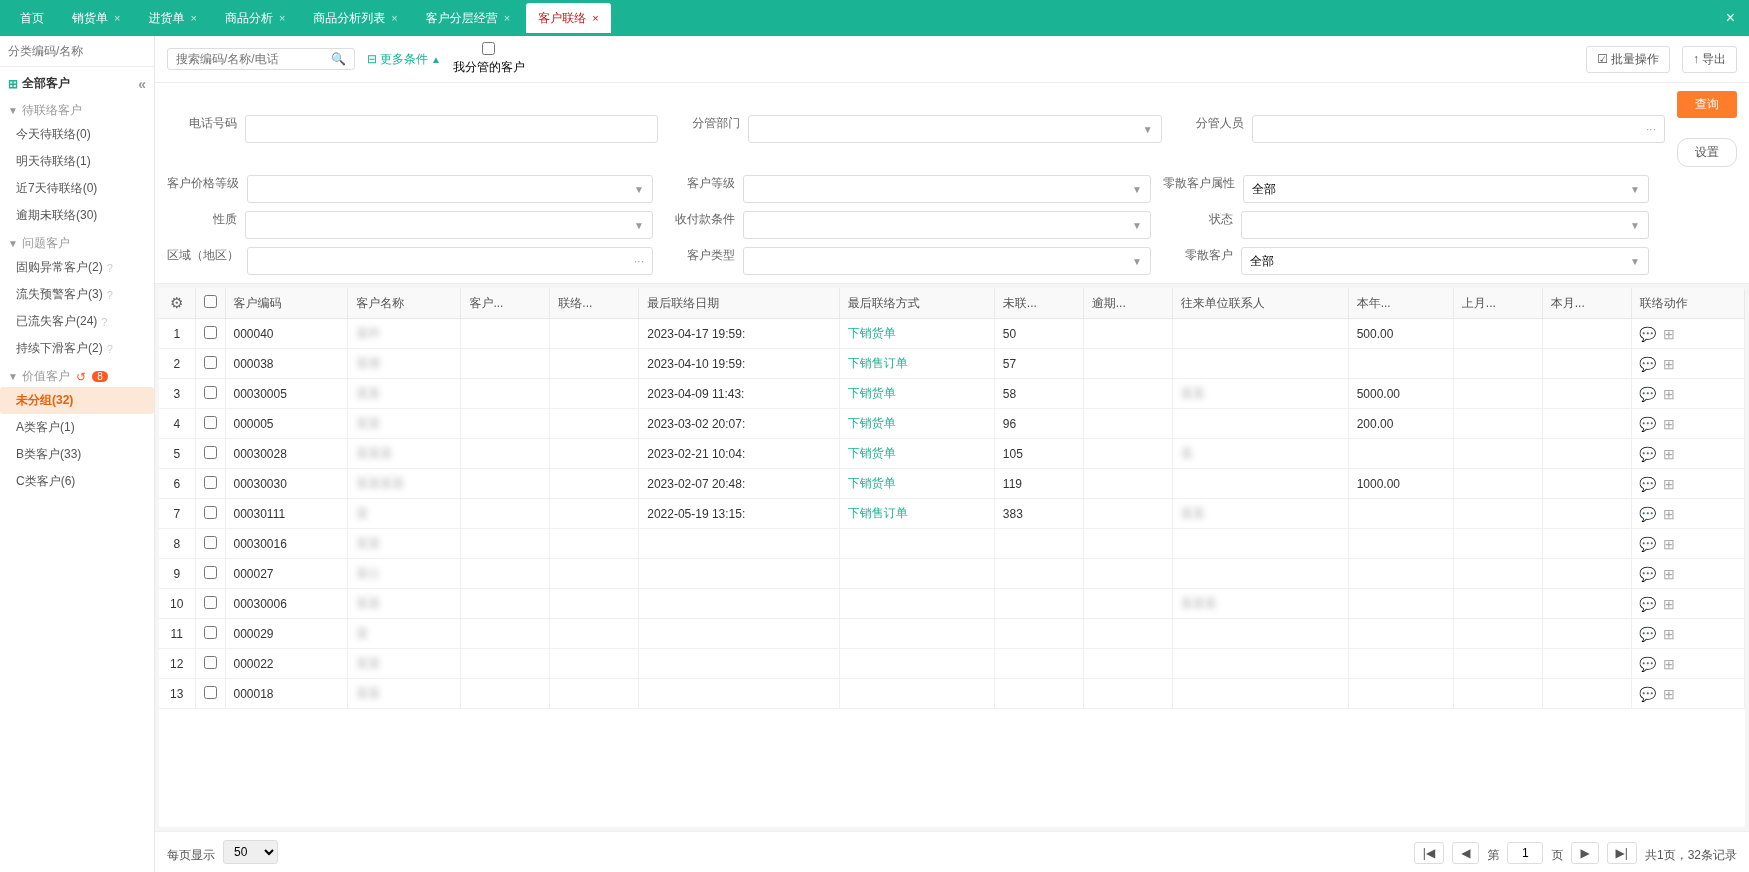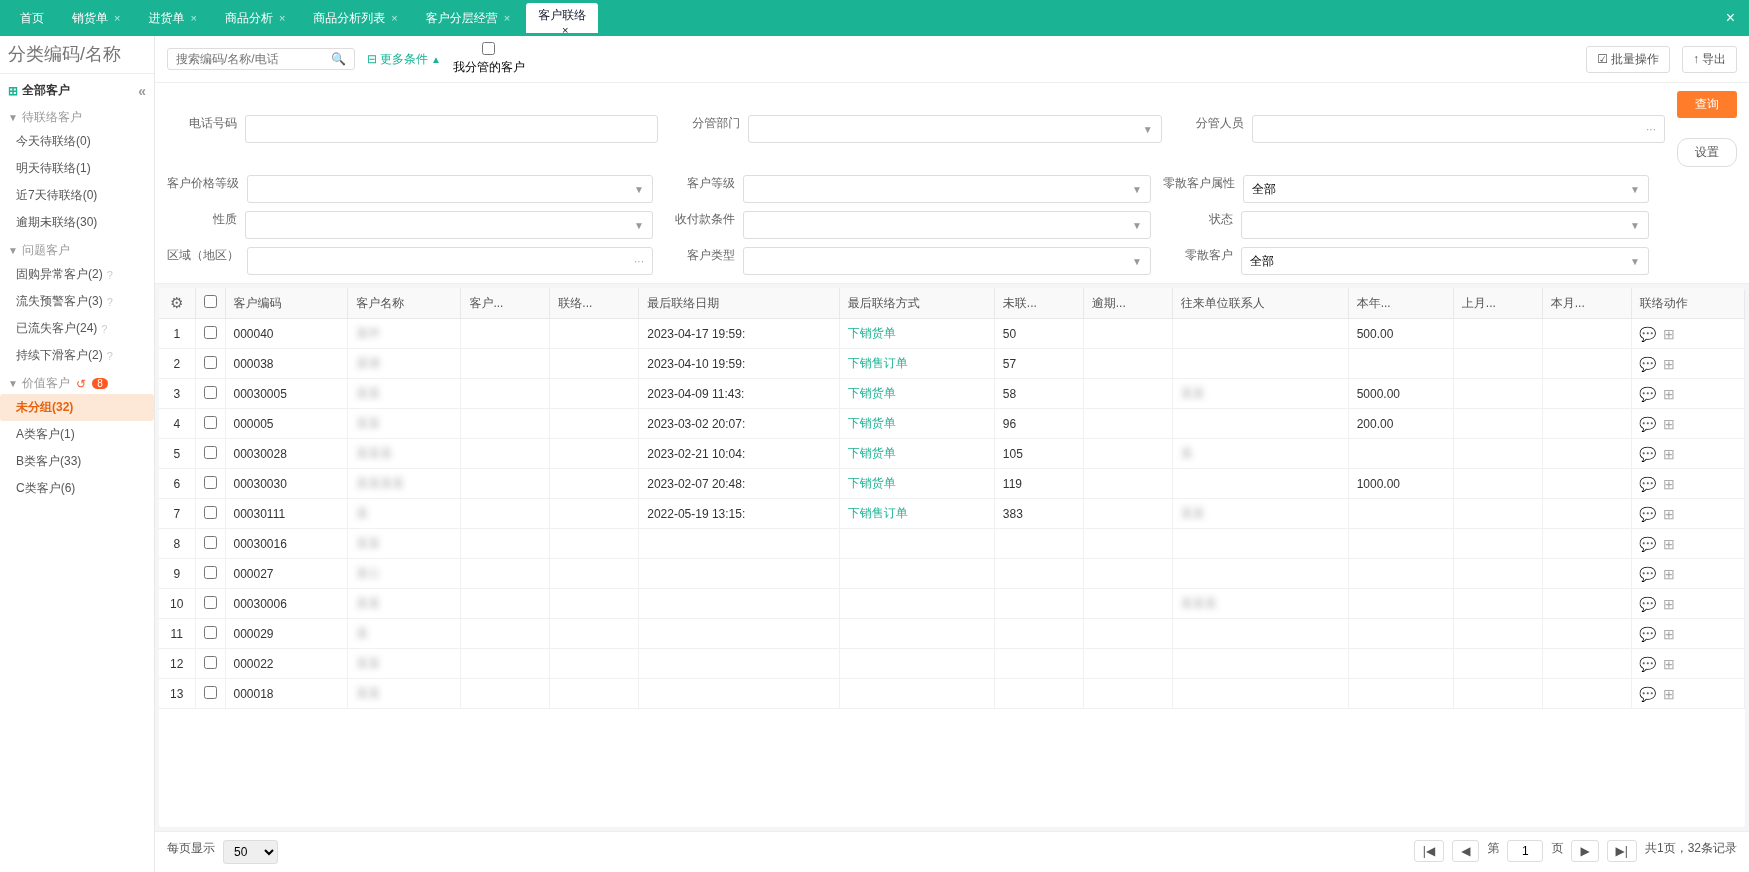--- a/index.html
+++ b/index.html
@@ -19,21 +19,21 @@
       align-items: center;
       padding: 4px 12px;
       color: #fff;
       cursor: pointer;
       border-radius: 3px 3px 0 0;
       height: 30px;
       font-size: 13px;
       white-space: nowrap;
     }
     .nav-tab.home { background: transparent; }
-    .nav-tab.active { background: #fff; color: #0f172a; flex-direction: column; }
+    .nav-tab.active { background: #fff; color: #b91c1c; }
     .nav-tab .close-x { margin-left: 6px; font-size: 11px; color: inherit; }
     .nav-tab:not(.active) .close-x { color: rgba(255,255,255,0.7); }
     .nav-spacer { flex: 1; }
     .nav-close-btn {
       color: #fff;
       font-size: 16px;
       cursor: pointer;
       padding: 2px 6px;
     }
 
@@ -55,21 +55,21 @@
     .sidebar-search {
       display: flex;
       align-items: center;
       padding: 8px;
       border-bottom: 1px solid #eee;
       gap: 4px;
     }
     .sidebar-search input {
       border: none;
       outline: none;
-      font-size: 18px;
+      font-size: 12px;
       flex: 1;
       color: #c2410c;
     }
     .sidebar-section-header {
       display: flex;
       align-items: center;
       justify-content: space-between;
       padding: 8px 8px 4px 8px;
       font-weight: bold;
       color: #333;
@@ -250,21 +250,21 @@
     .link-text { color: #1ab394; cursor: pointer; text-decoration: none; }
     .blurred { color: transparent; text-shadow: 0 0 6px #aaa; user-select: none; }
     .action-icons { display: flex; gap: 6px; align-items: center; }
     .action-icon { color: #aaa; cursor: pointer; font-size: 14px; }
     .col-seq { width: 36px; text-align: center; }
     .col-check { width: 30px; text-align: center; }
 
     
     .table-footer {
       display: flex;
-      align-items: flex-start;
+      align-items: flex-end;
       padding: 8px 12px;
       background: #fff;
       border-top: 1px solid #eee;
       gap: 8px;
       color: #555;
     }
     .pagination-btn {
       border: 1px solid #ddd;
       background: #fff;
       border-radius: 3px;

